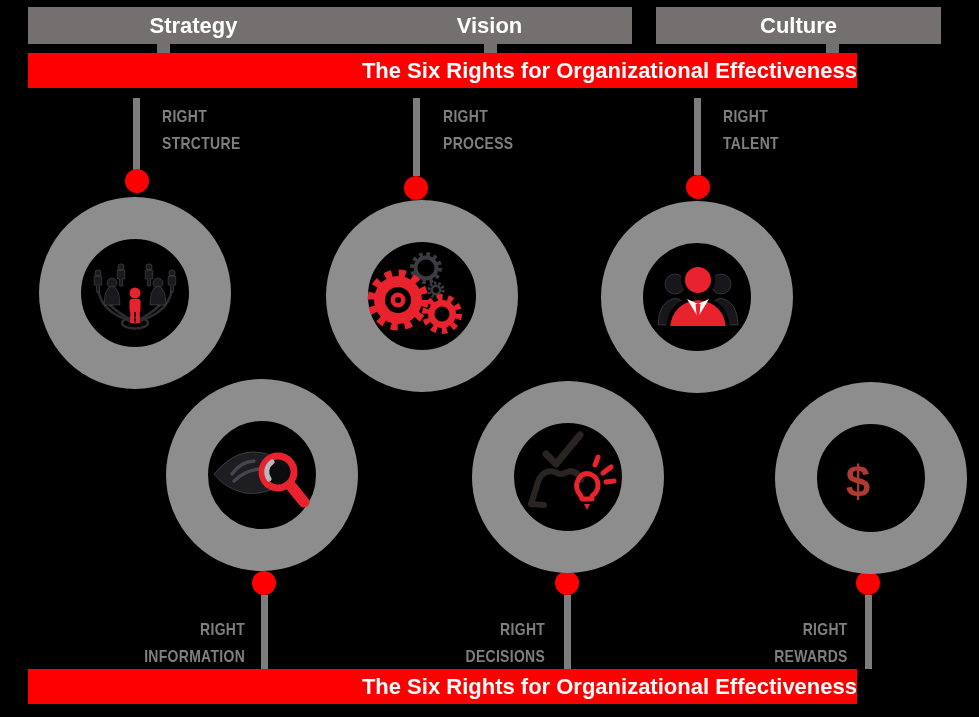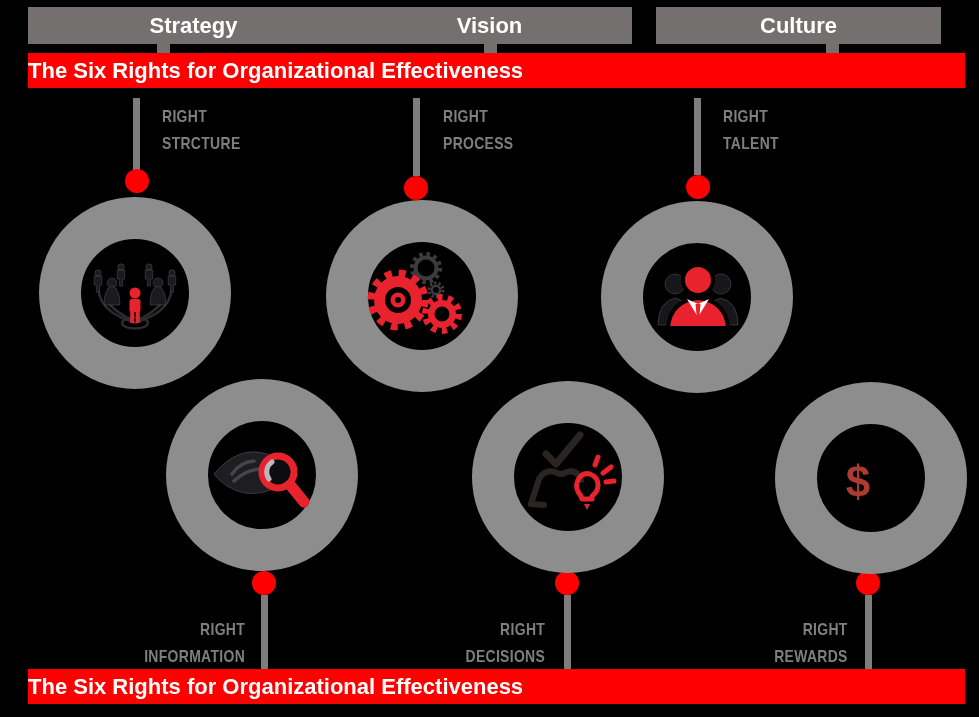--- a/index.html
+++ b/index.html
@@ -7,22 +7,22 @@
           font-family:"Liberation Sans",sans-serif;}
   
   .top-box{position:absolute;top:7px;height:37px;background:#757070;color:#fff;
            font-weight:bold;font-size:22px;display:flex;align-items:center;justify-content:center;}
   .box1{left:28px;width:331px;}
   .box2{left:347px;width:285px;}
   .box3{left:656px;width:285px;}
   .tab{position:absolute;top:44px;width:13px;height:10px;background:#757070;}
   .tab1{left:157px;}.tab2{left:484px;}.tab3{left:826px;}
   
-  .banner{position:absolute;left:28px;width:937px;height:35px;background:#fe0000;color:#fff;
-          font-weight:bold;font-size:22px;display:flex;align-items:center;justify-content:flex-start;}
+  .banner{position:absolute;left:28px;width:829px;height:35px;background:#fe0000;color:#fff;
+          font-weight:bold;font-size:22px;display:flex;align-items:center;justify-content:flex-end;}
   .banner-top{top:53px;}
   .banner-bottom{top:669px;}
   
   .vline{position:absolute;width:7px;background:#7d7d7d;}
   .l1{left:133px;top:98px;height:72px;}
   .l2{left:413px;top:98px;height:78px;}
   .l3{left:694px;top:98px;height:77px;}
   .l4{left:261px;top:595px;height:74px;}
   .l5{left:564px;top:595px;height:74px;}
   .l6{left:865px;top:595px;height:74px;}

